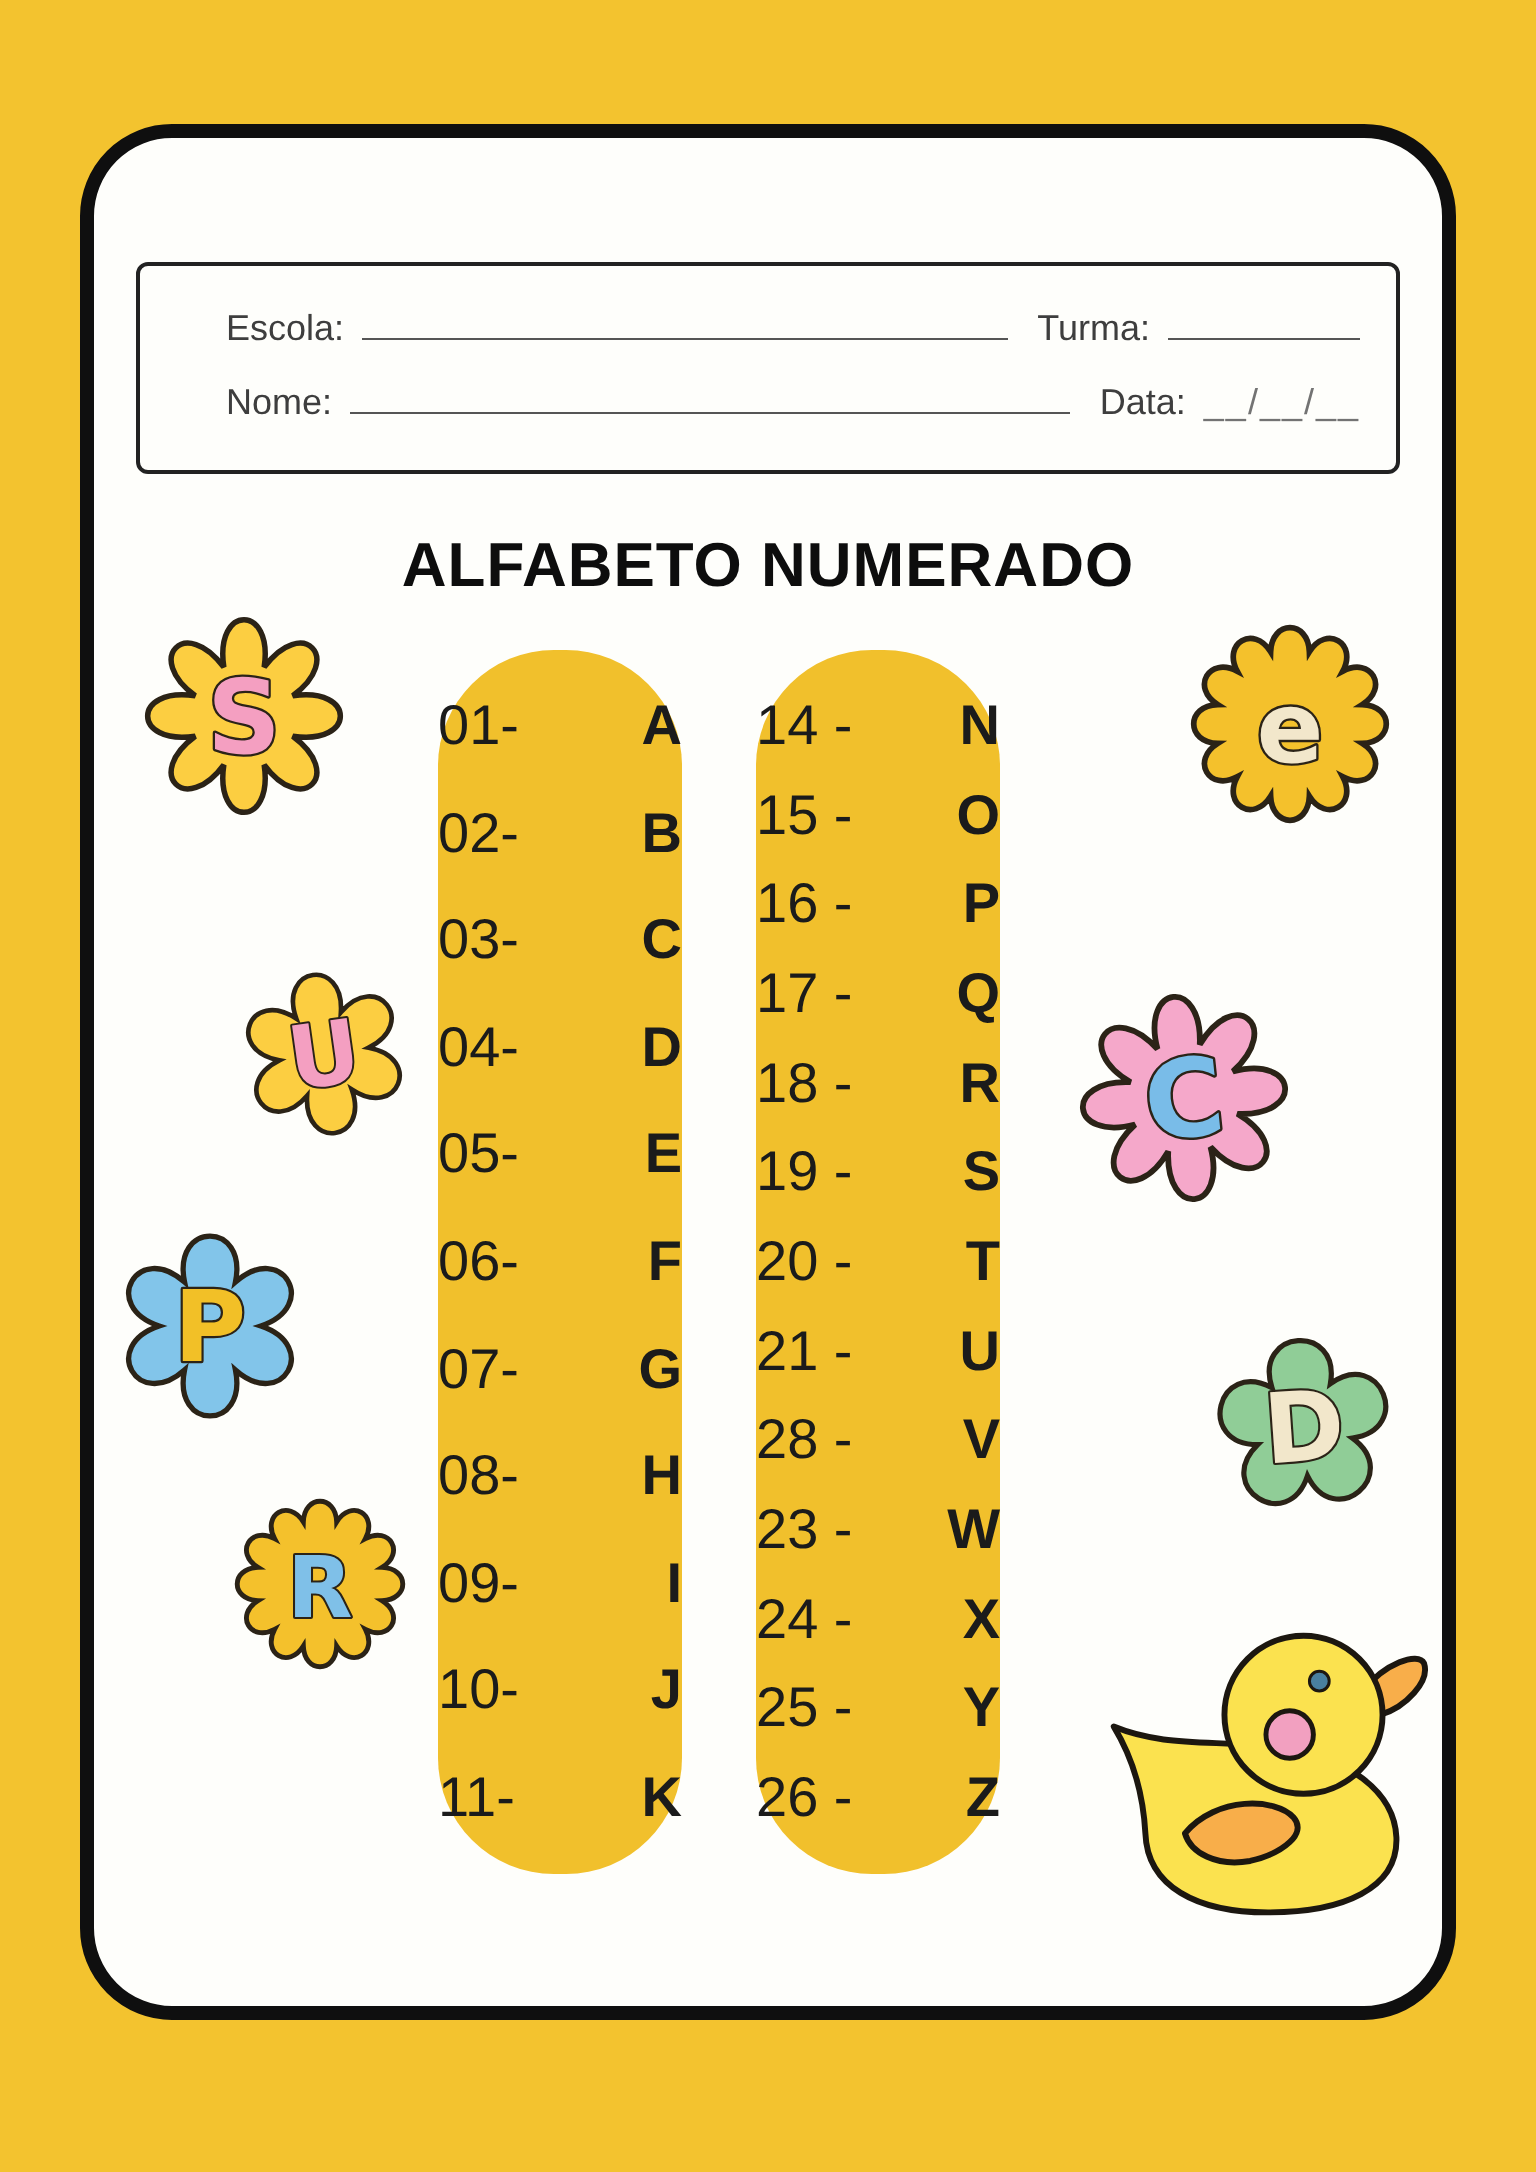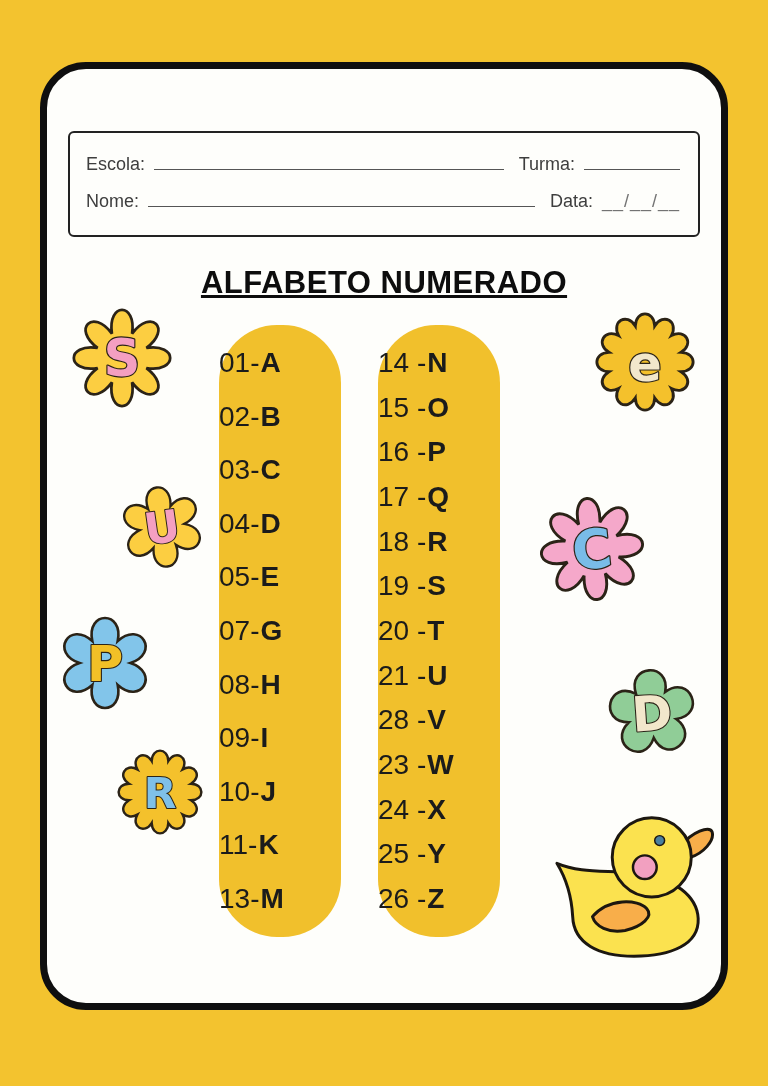--- a/index.html
+++ b/index.html
@@ -13,46 +13,45 @@
     box-sizing:border-box;background:#FEFEFB;
     border:7px solid #0f0f0f;border-radius:46px;
   }
   
   .form-box{
     position:absolute;left:21px;top:62px;width:632px;height:106px;
     box-sizing:border-box;border:2px solid #222;border-radius:6px;
     display:flex;flex-direction:column;justify-content:space-evenly;
     padding:6px 18px 8px 16px;color:#3e3e3e;font-size:18px;
   }
-  .form-row{display:flex;align-items:baseline;gap:9px;}
+  .form-row{display:flex;align-items:baseline;gap:9px;margin-left:27px;}
   .line{border-bottom:1.6px solid #555;height:14px;display:inline-block;}
   .grow{flex:1;}
   .line-turma{width:96px;}
   .lbl{white-space:nowrap;}
   .lbl-right{margin-left:6px;}
   .data-slashes{letter-spacing:1px;color:#737373;}
   
   .title{
     position:absolute;left:0;top:196px;width:100%;margin:0;
     text-align:center;font-size:31px;font-weight:800;
     letter-spacing:.5px;color:#0d0d0d;
     font-family:"Liberation Sans","DejaVu Sans",sans-serif;
-    text-decoration:underline;
   }
   
   .pill{
     position:absolute;top:256px;width:122px;height:612px;
     box-sizing:border-box;background:#F1C02C;border-radius:58px;
     display:flex;flex-direction:column;justify-content:space-between;
     padding:24px 0;
   }
   .pill-left{left:172px;}
   .pill-right{left:331px;}
   .row{
-    display:flex;justify-content:flex-start;align-items:baseline;gap:1px;
+    display:flex;justify-content:space-between;align-items:baseline;gap:16px;
     font-size:28px;color:#1b1b1b;line-height:1;
   }
   .num{font-weight:400;white-space:pre;}
   .letter{font-weight:700;}
   
   .flower{position:absolute;overflow:visible;}
   .fl-0{left:20px; top:234px;width:110px;height:110px;}
   .fl-1{left:541px;top:236px;width:114px;height:114px;}
   .fl-2{left:68px; top:411px;width:94px; height:94px;}
   .fl-3{left:487px;top:422px;width:116px;height:116px;}
@@ -100,42 +99,42 @@
       </div>
         <div class="row">
         <span class="num">04-</span>
         <span class="letter">D</span>
       </div>
         <div class="row">
         <span class="num">05-</span>
         <span class="letter">E</span>
       </div>
         <div class="row">
+        <span class="num">06-</span>
+        <span class="letter">F</span>
+      </div>
+        <div class="row">
         <span class="num">07-</span>
         <span class="letter">G</span>
       </div>
         <div class="row">
         <span class="num">08-</span>
         <span class="letter">H</span>
       </div>
         <div class="row">
         <span class="num">09-</span>
         <span class="letter">I</span>
       </div>
         <div class="row">
         <span class="num">10-</span>
         <span class="letter">J</span>
       </div>
         <div class="row">
         <span class="num">11-</span>
         <span class="letter">K</span>
-      </div>
-        <div class="row">
-        <span class="num">13-</span>
-        <span class="letter">M</span>
       </div>
       </div>
     <div class="pill pill-right">
 
     <div class="row">
         <span class="num">14 -</span>
         <span class="letter">N</span>
       </div>
         <div class="row">
         <span class="num">15 -</span>

